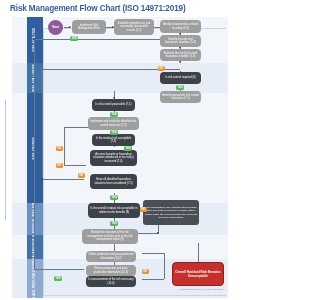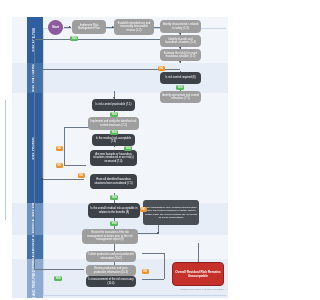--- a/index.html
+++ b/index.html
@@ -101,20 +101,21 @@
   .footer{
     position:absolute;right:6px;bottom:9px;
     font-size:2.4px;color:#8a93a0;white-space:nowrap;
   }
 </style>
 </head>
 <body>
 
 <div id="root">
 
+  <div class="title">Risk Management Flow Chart (ISO 14971:2019)</div>
 
   <div class="edgerule"></div>
 
   <div class="canvas">
 
     <div class="band pale" style="top:0;height:46px;"></div>
     <div class="band lite" style="top:46px;height:30px;"></div>
     <div class="band pale" style="top:76px;height:110px;"></div>
     <div class="band lite" style="top:186px;height:32px;"></div>
     <div class="band pale" style="top:218px;height:24px;"></div>

